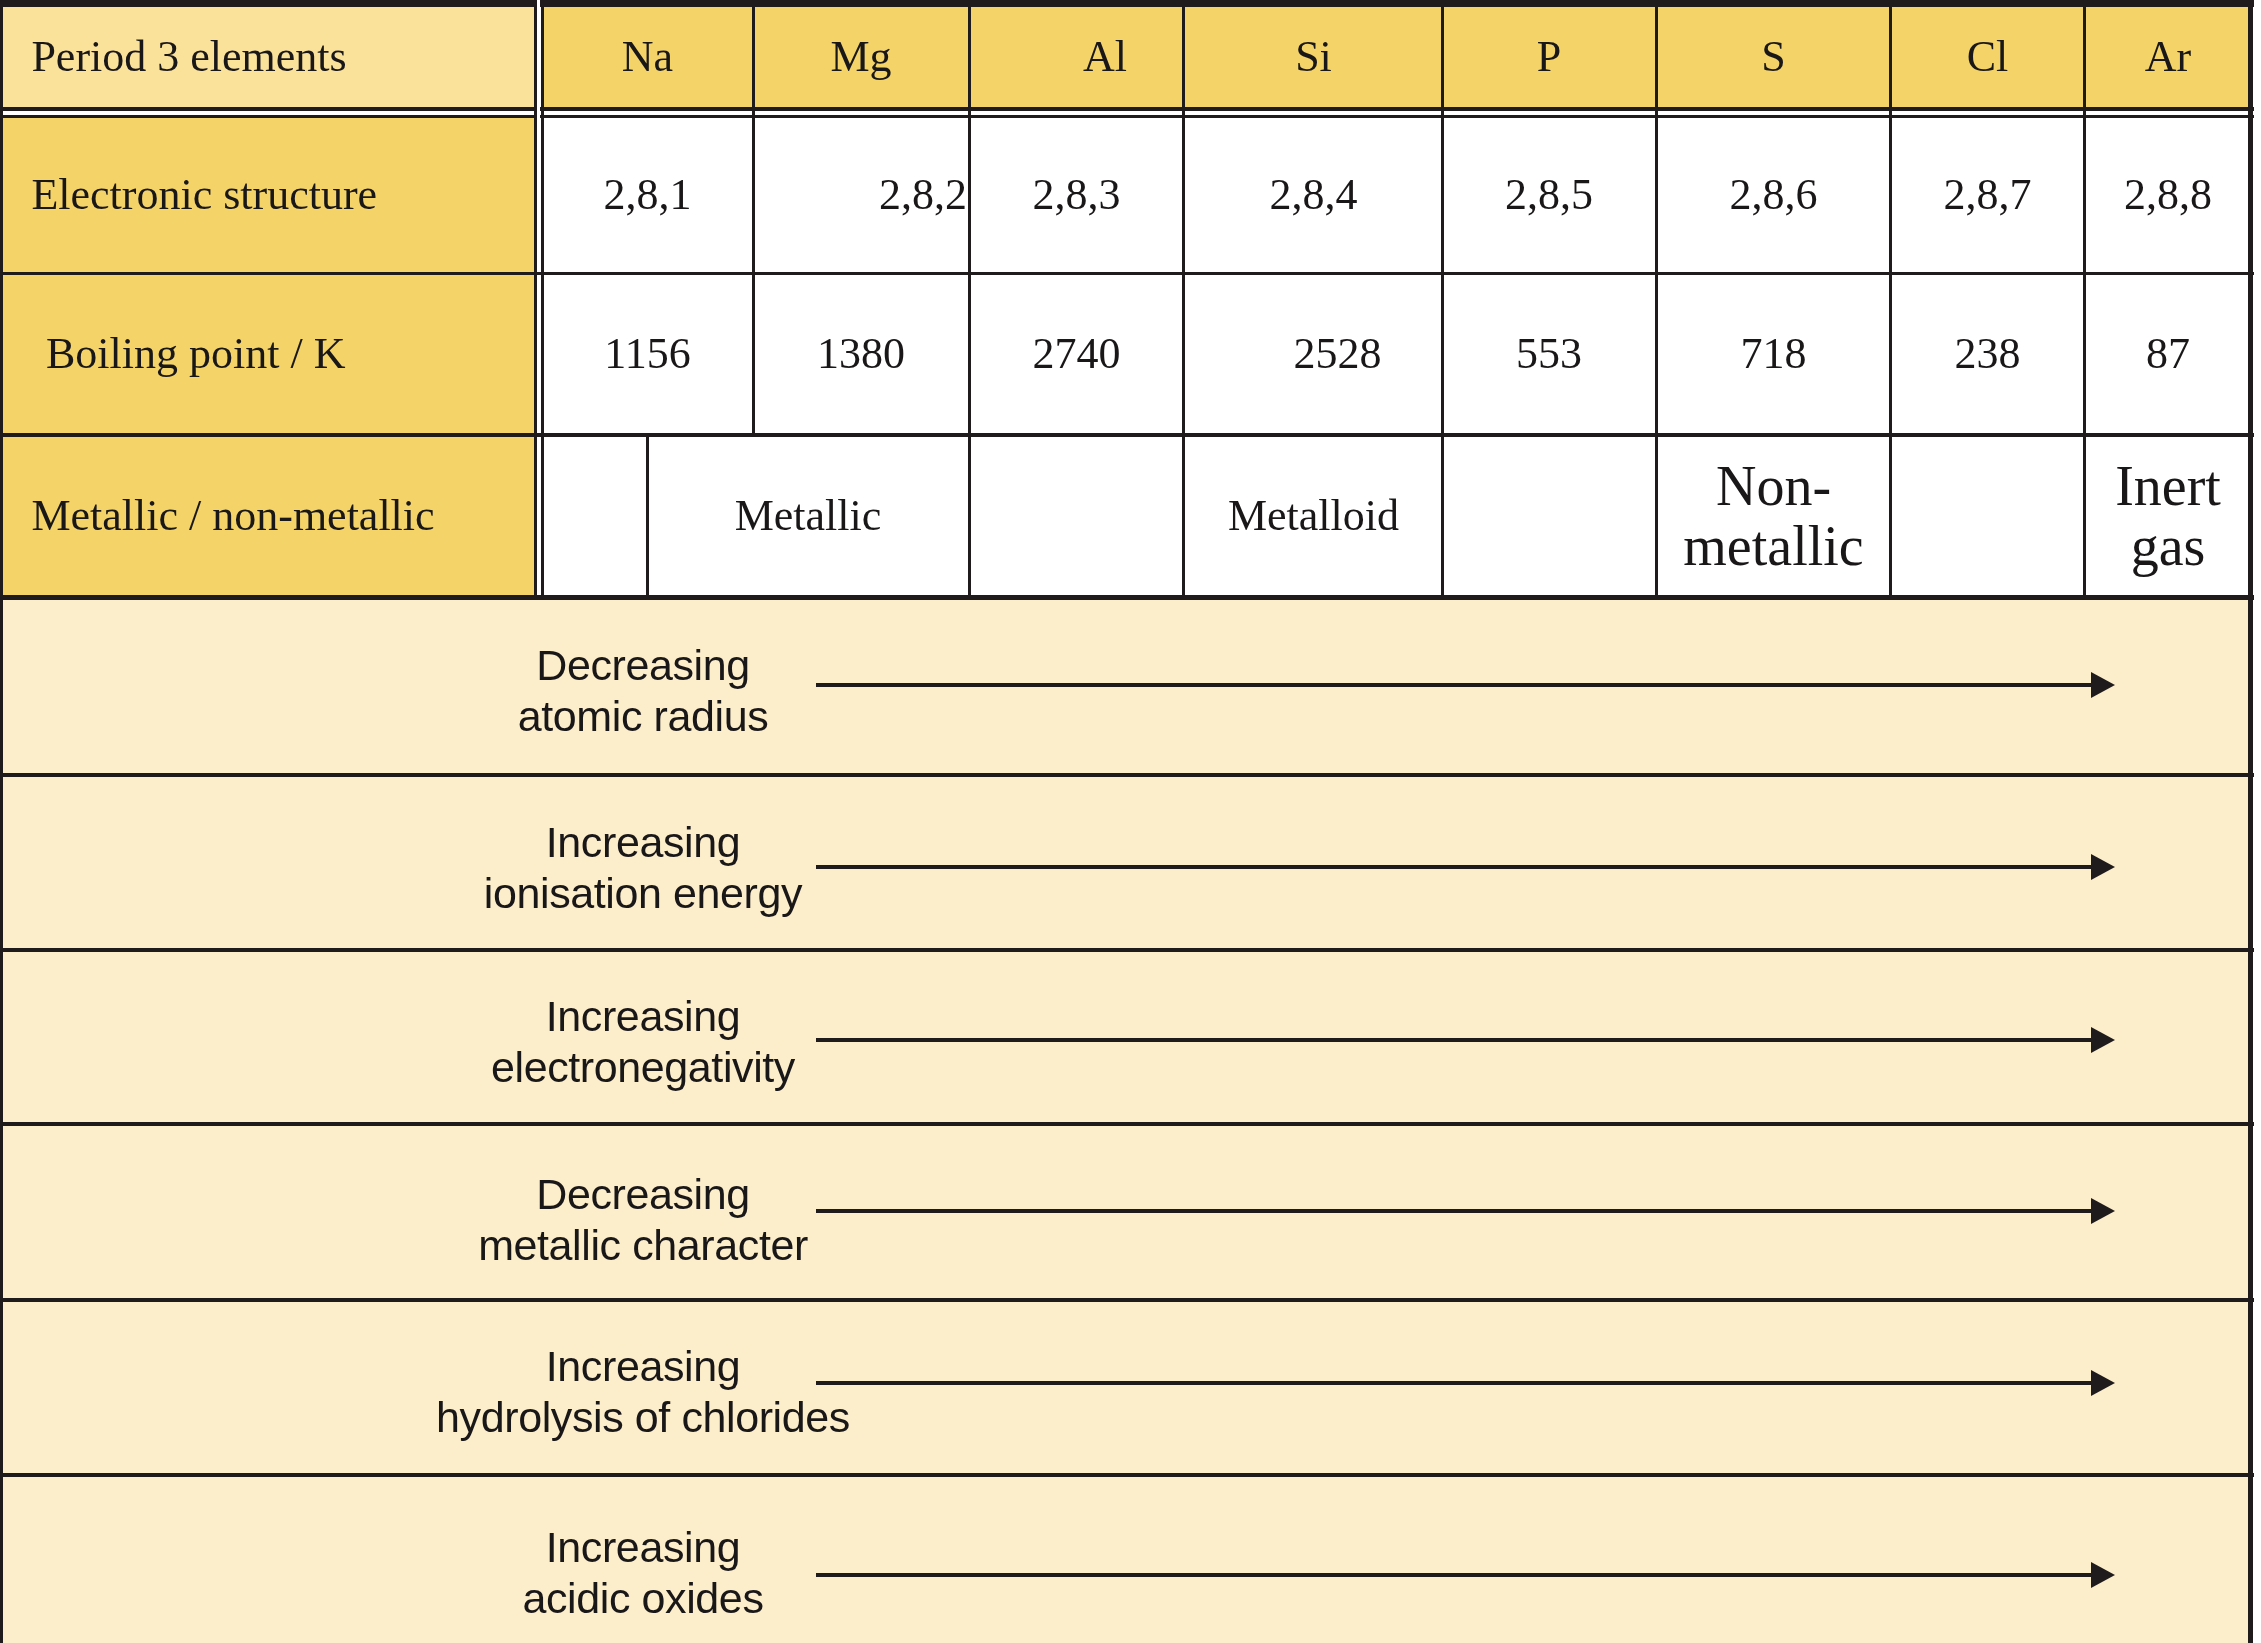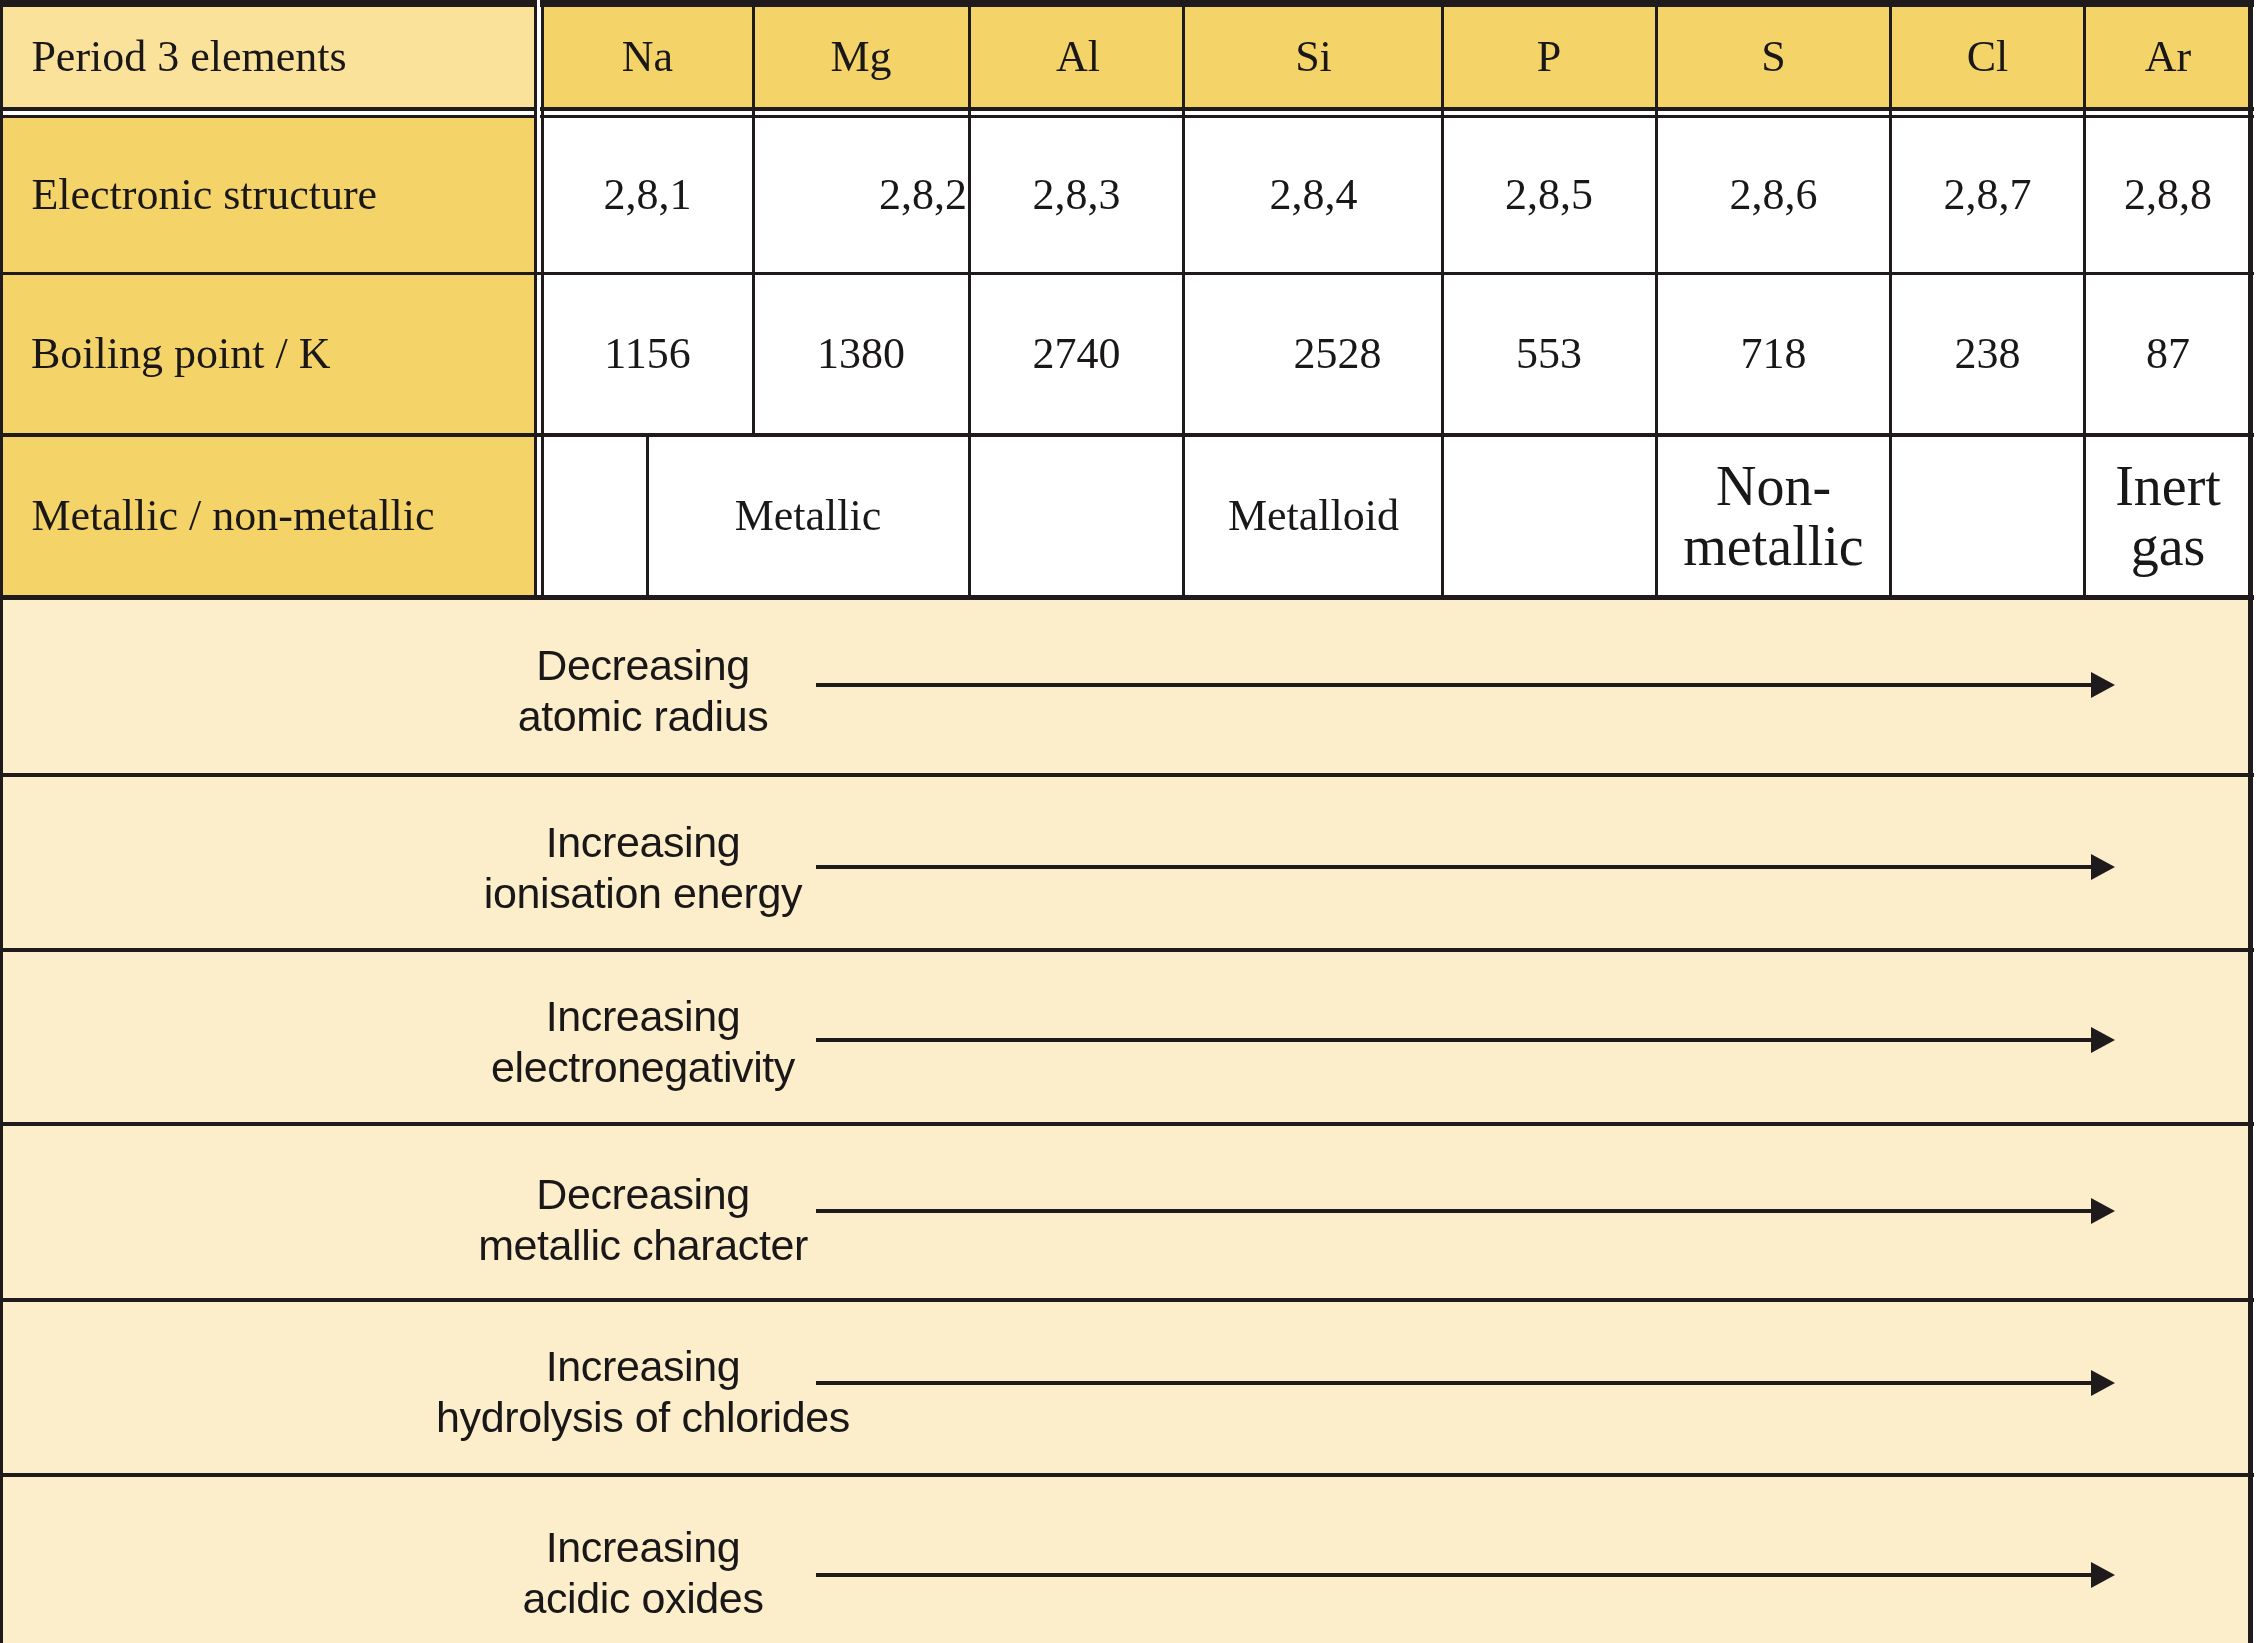--- a/index.html
+++ b/index.html
@@ -64,21 +64,21 @@
 
 <div class="label-cell" style="left:3.4px;top:6.8px;width:530px;height:100px;">
   <span class="t-serif">Period 3 elements</span>
 </div>
 <div class="cell" style="left:543px;top:6.8px;width:209px;height:100px;">
     <span class="t-serif">Na</span>
   </div>
 <div class="cell" style="left:755px;top:6.8px;width:212px;height:100px;">
     <span class="t-serif">Mg</span>
   </div>
-<div class="cell" style="left:958px;top:6.8px;width:240px;height:100px;">
+<div class="cell" style="left:985px;top:6.8px;width:240px;height:100px;">
     <span class="t-serif">Al</span>
   </div>
 <div class="cell" style="left:1186px;top:6.8px;width:255px;height:100px;">
     <span class="t-serif">Si</span>
   </div>
 <div class="cell" style="left:1444px;top:6.8px;width:210px;height:100px;">
     <span class="t-serif">P</span>
   </div>
 <div class="cell" style="left:1658px;top:6.8px;width:231px;height:100px;">
     <span class="t-serif">S</span>
@@ -111,21 +111,21 @@
 <div class="cell" style="left:1658px;top:118px;width:231px;height:154px;">
     <span class="t-serif">2,8,6</span>
   </div>
 <div class="cell" style="left:1892px;top:118px;width:191px;height:154px;">
     <span class="t-serif">2,8,7</span>
   </div>
 <div class="cell" style="left:2087px;top:118px;width:162px;height:154px;">
     <span class="t-serif">2,8,8</span>
   </div>
 
-<div class="label-cell" style="left:3px;top:275px;width:463px;height:157px;">
+<div class="label-cell" style="left:18px;top:275px;width:463px;height:157px;">
   <span class="t-serif">Boiling point / K</span>
 </div>
 <div class="cell" style="left:543px;top:275px;width:209px;height:157px;">
     <span class="t-serif">1156</span>
   </div>
 <div class="cell" style="left:755px;top:275px;width:212px;height:157px;">
     <span class="t-serif">1380</span>
   </div>
 <div class="cell" style="left:971px;top:275px;width:211px;height:157px;">
     <span class="t-serif">2740</span>

